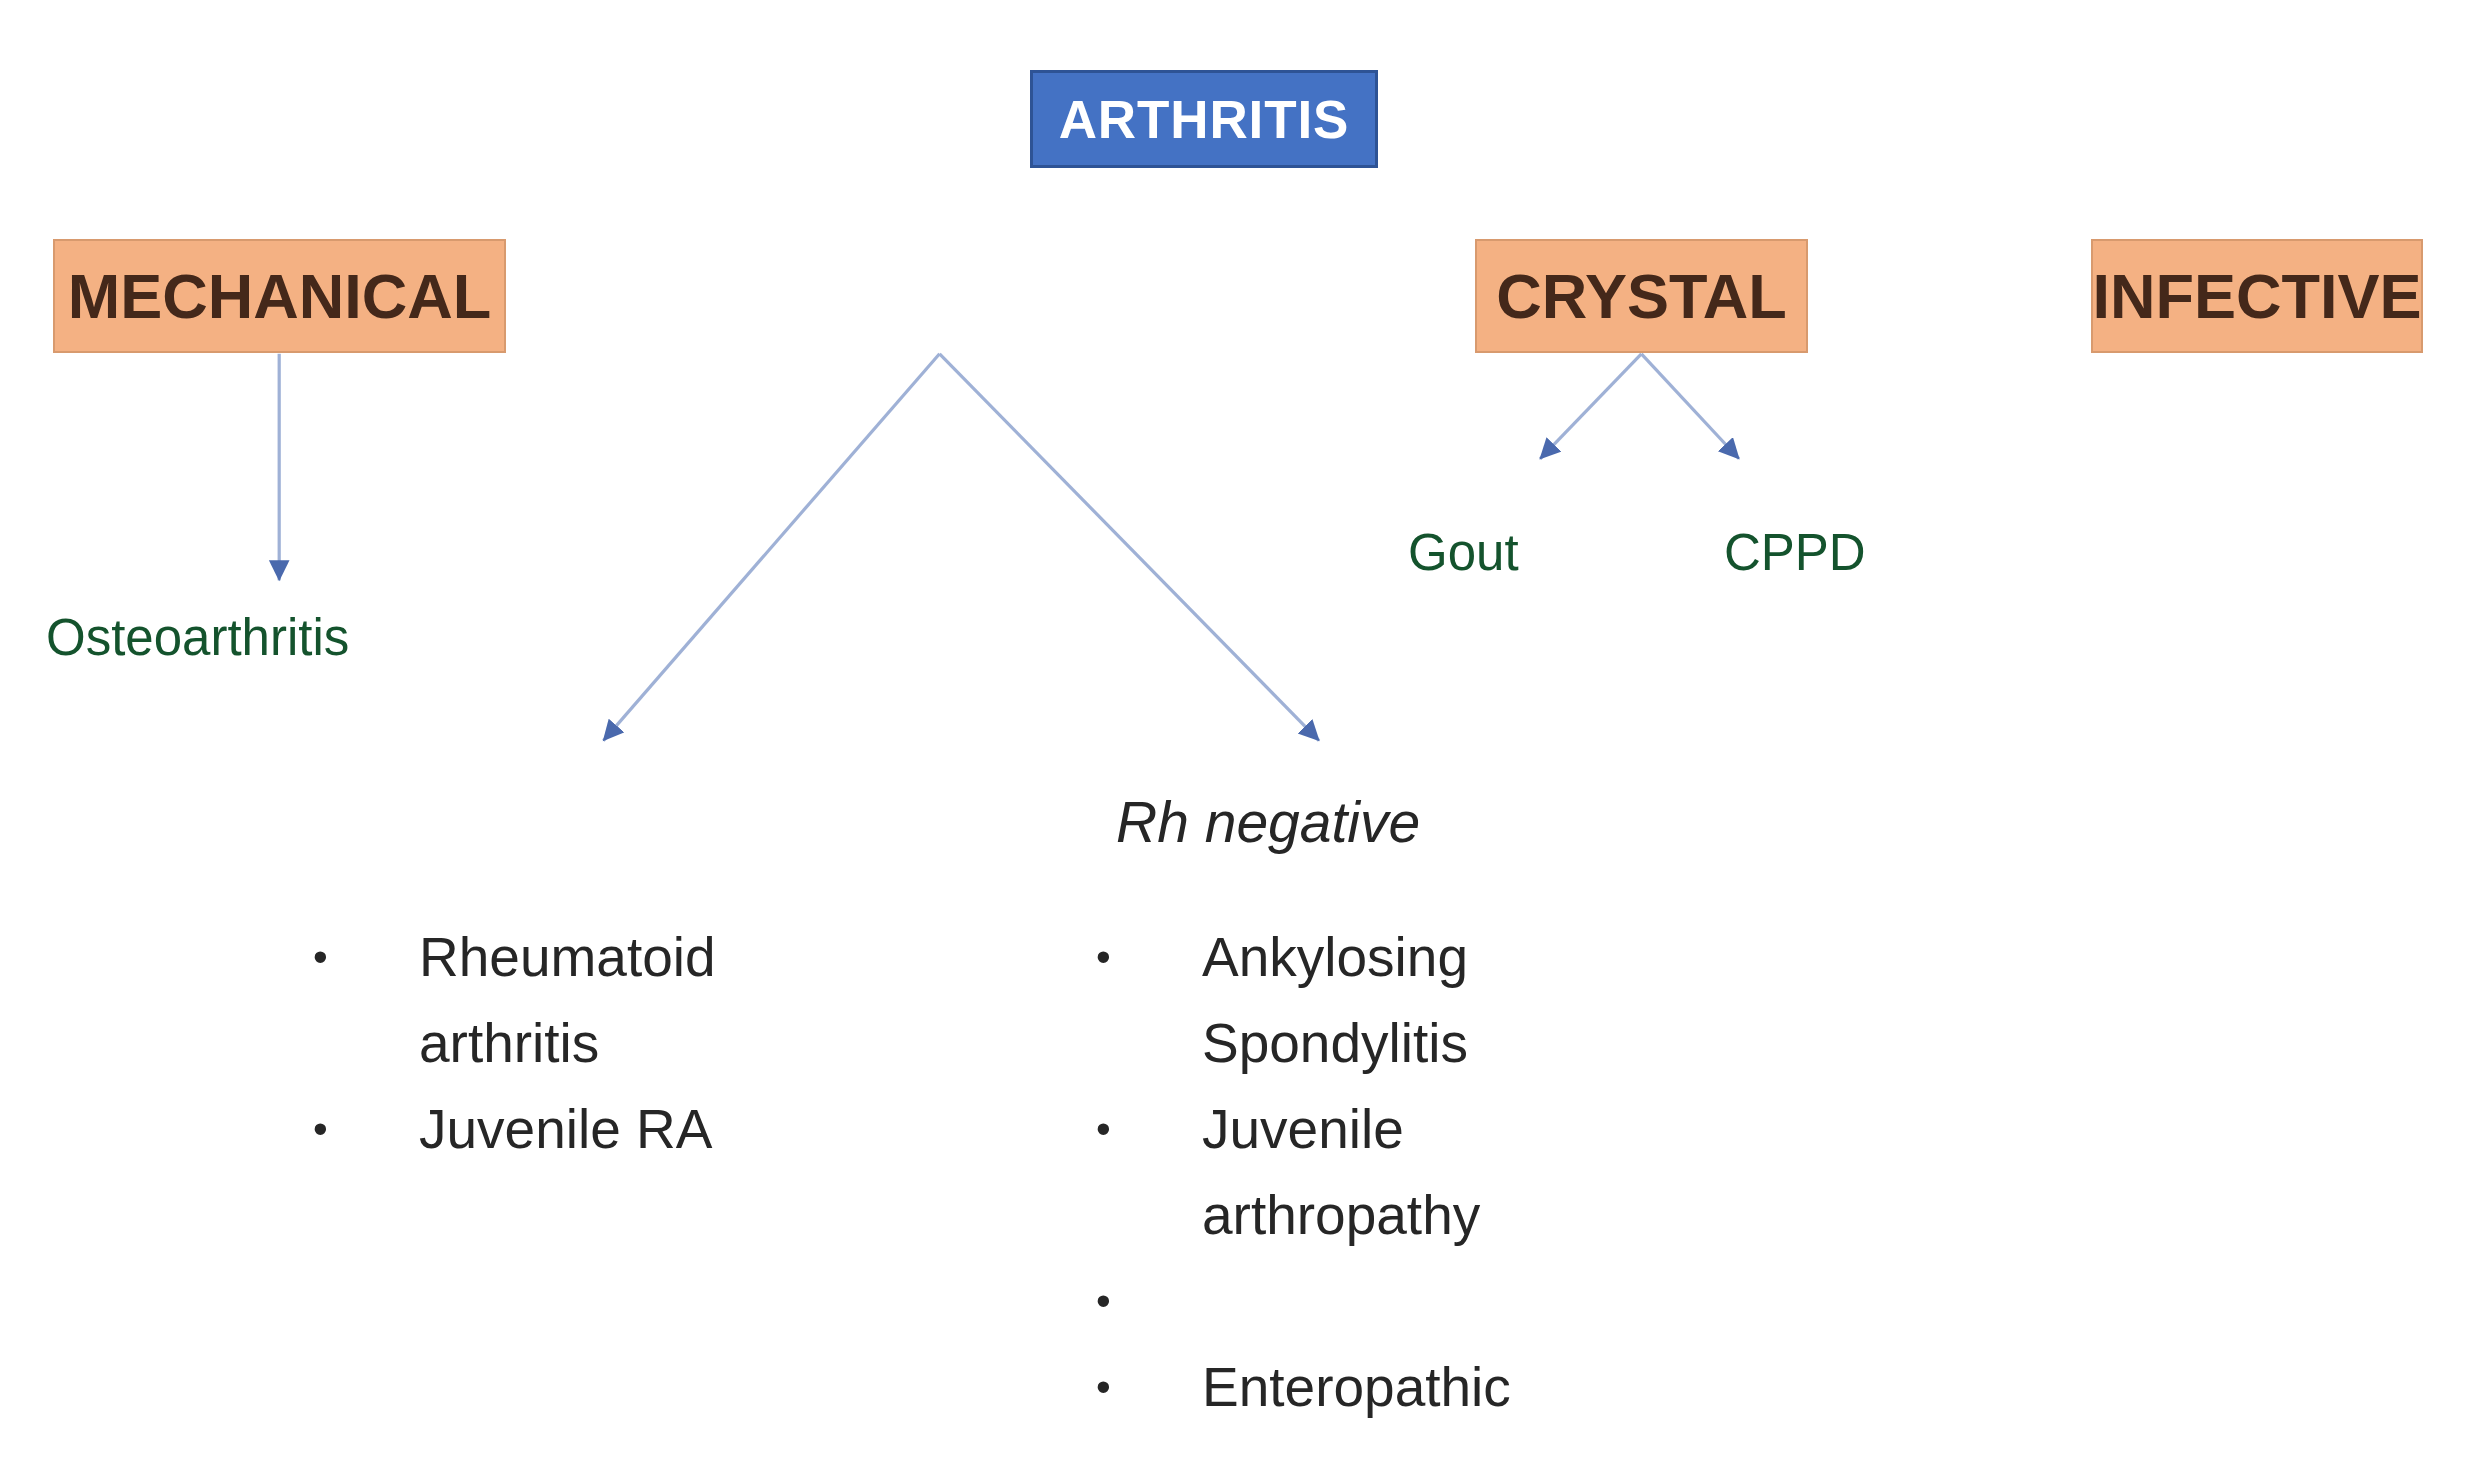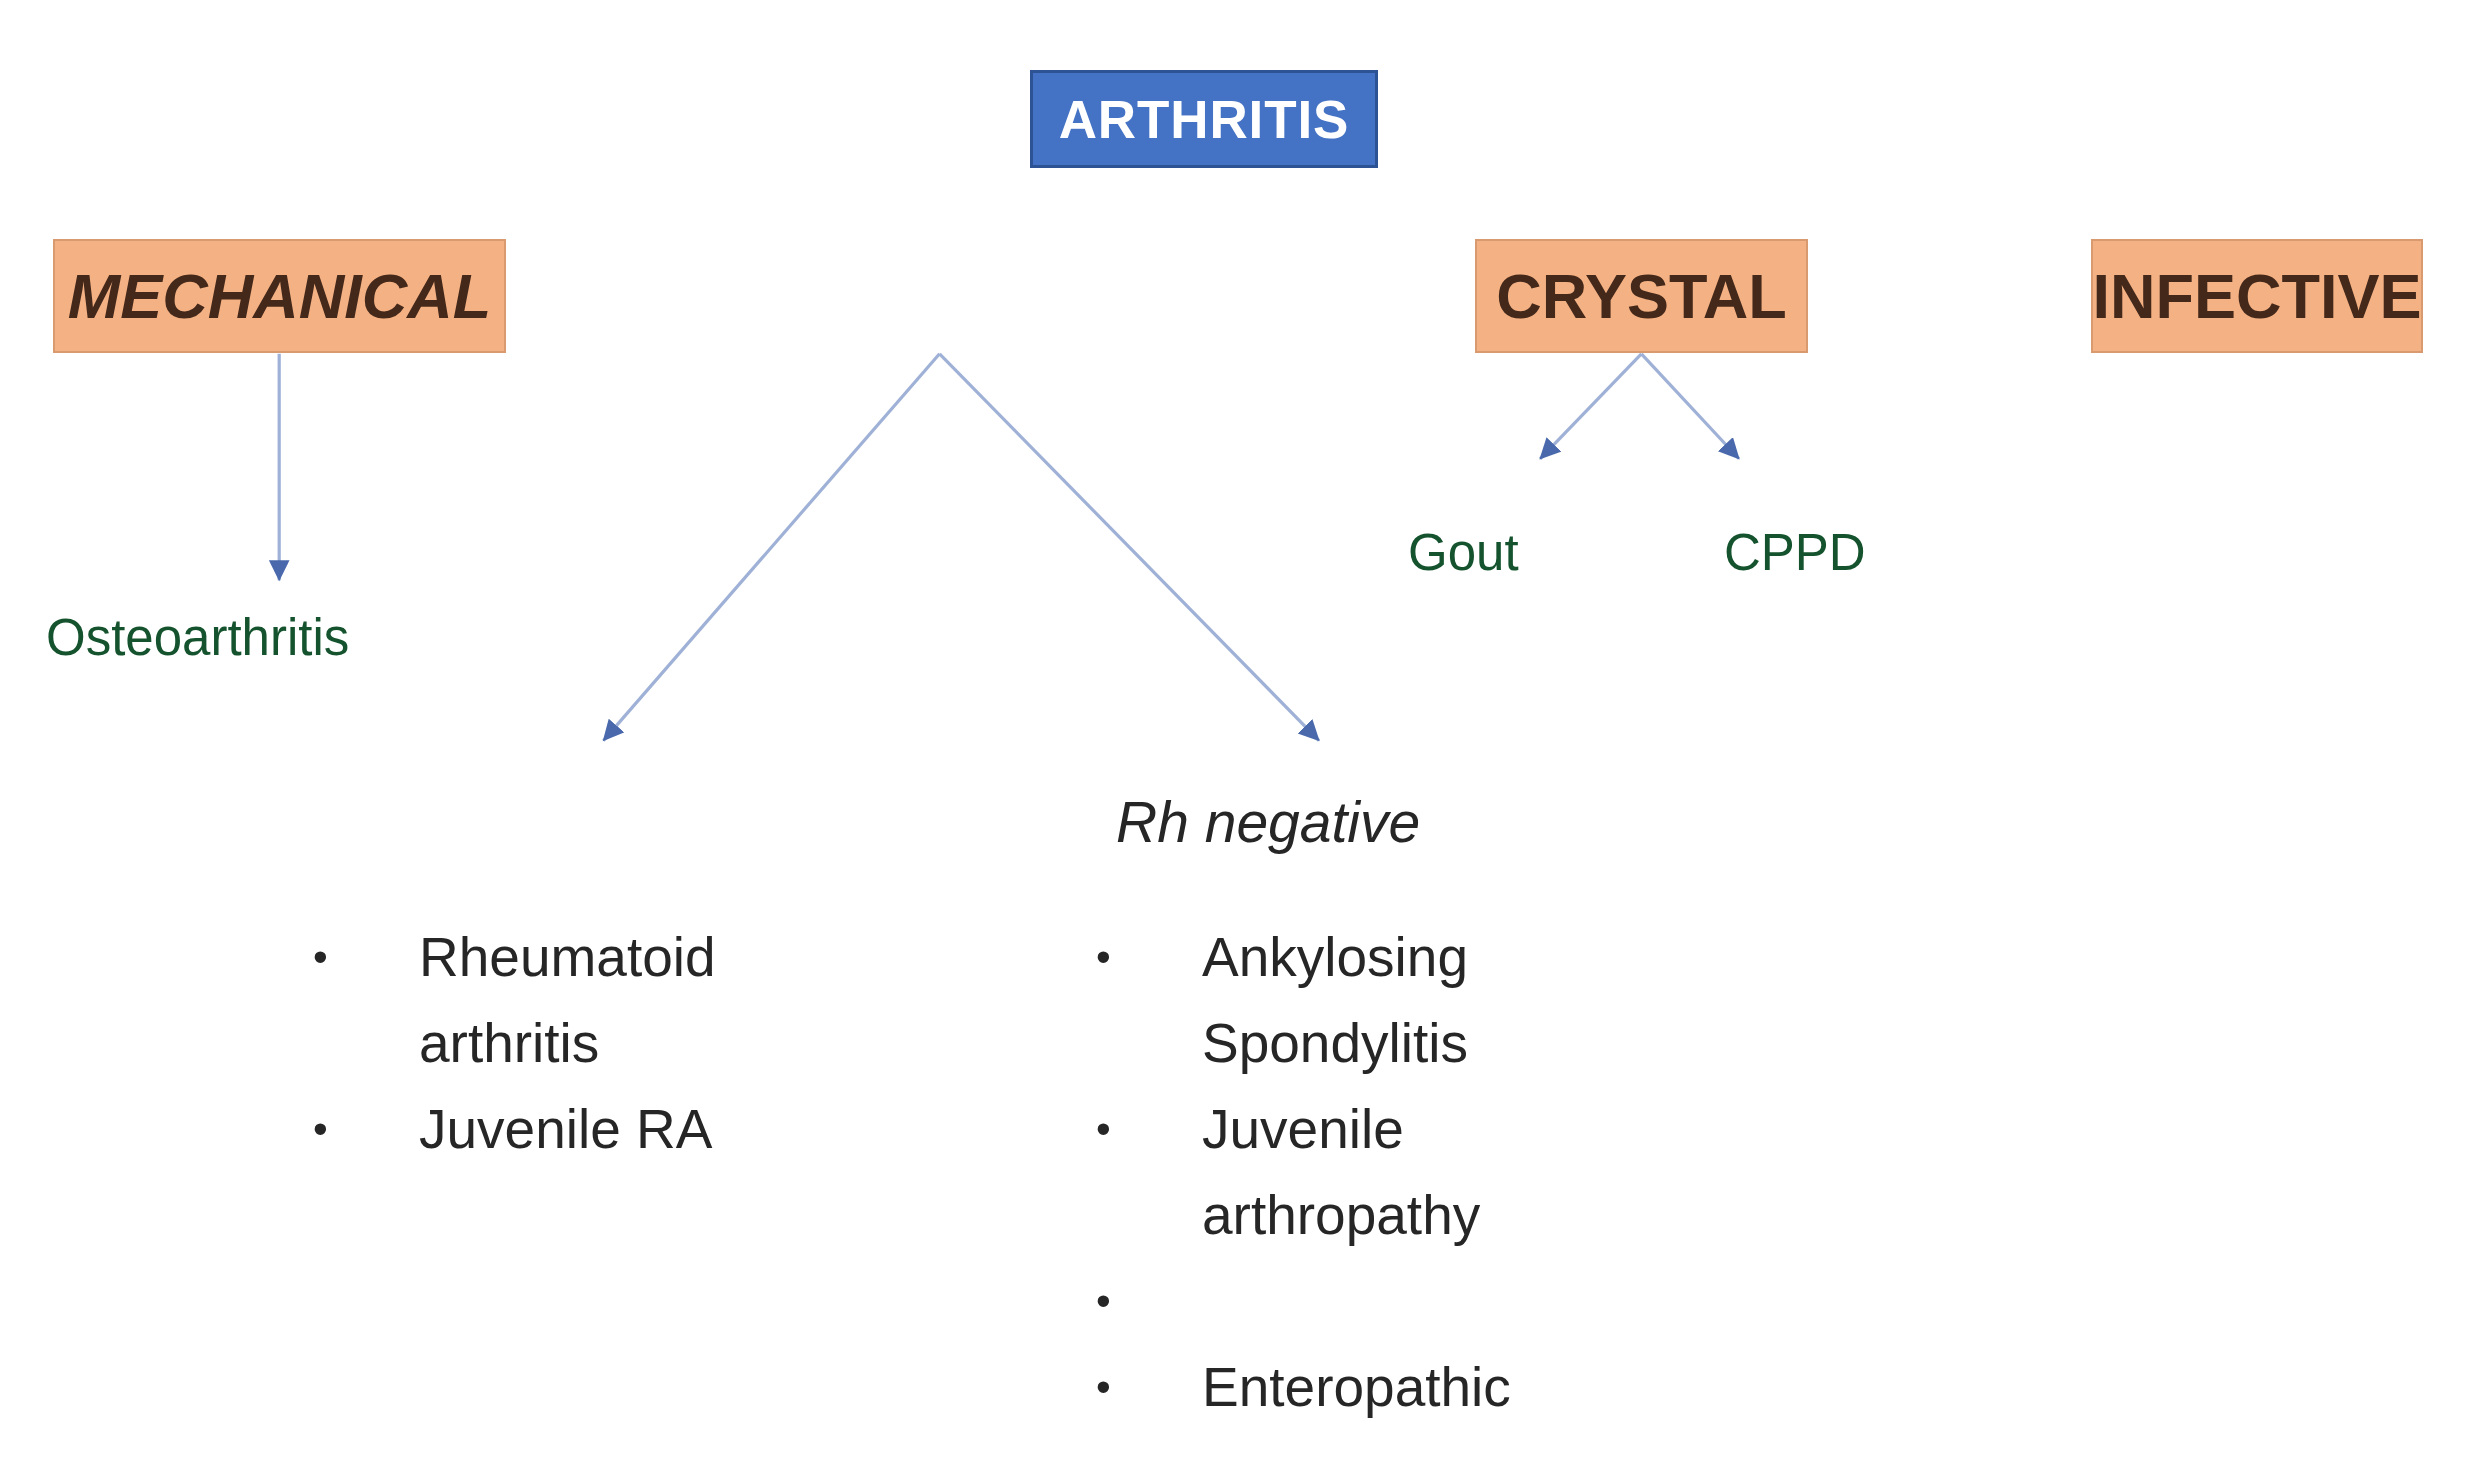--- a/index.html
+++ b/index.html
@@ -47,21 +47,21 @@
   }
   .cat-box {
     top: 191px;
     height: 114px;
     background: #F4B183;
     border: 2.8px solid #D89A6E;
     color: #44281A;
     font-size: 63px;
     font-weight: 600;
   }
-  .cat-mechanical   { left: 53px;   width: 453px; font-style: italic; }
+  .cat-mechanical   { left: 53px;   width: 453px; }
   .cat-inflammatory { left: 674px;  width: 532px; }
   .cat-crystal      { left: 1475px; width: 333px; }
   .cat-infective    { left: 2091px; width: 332px; }
 
   .leaf {
     position: absolute;
     font-size: 51px;
     color: #14532d;
     white-space: nowrap;
   }

